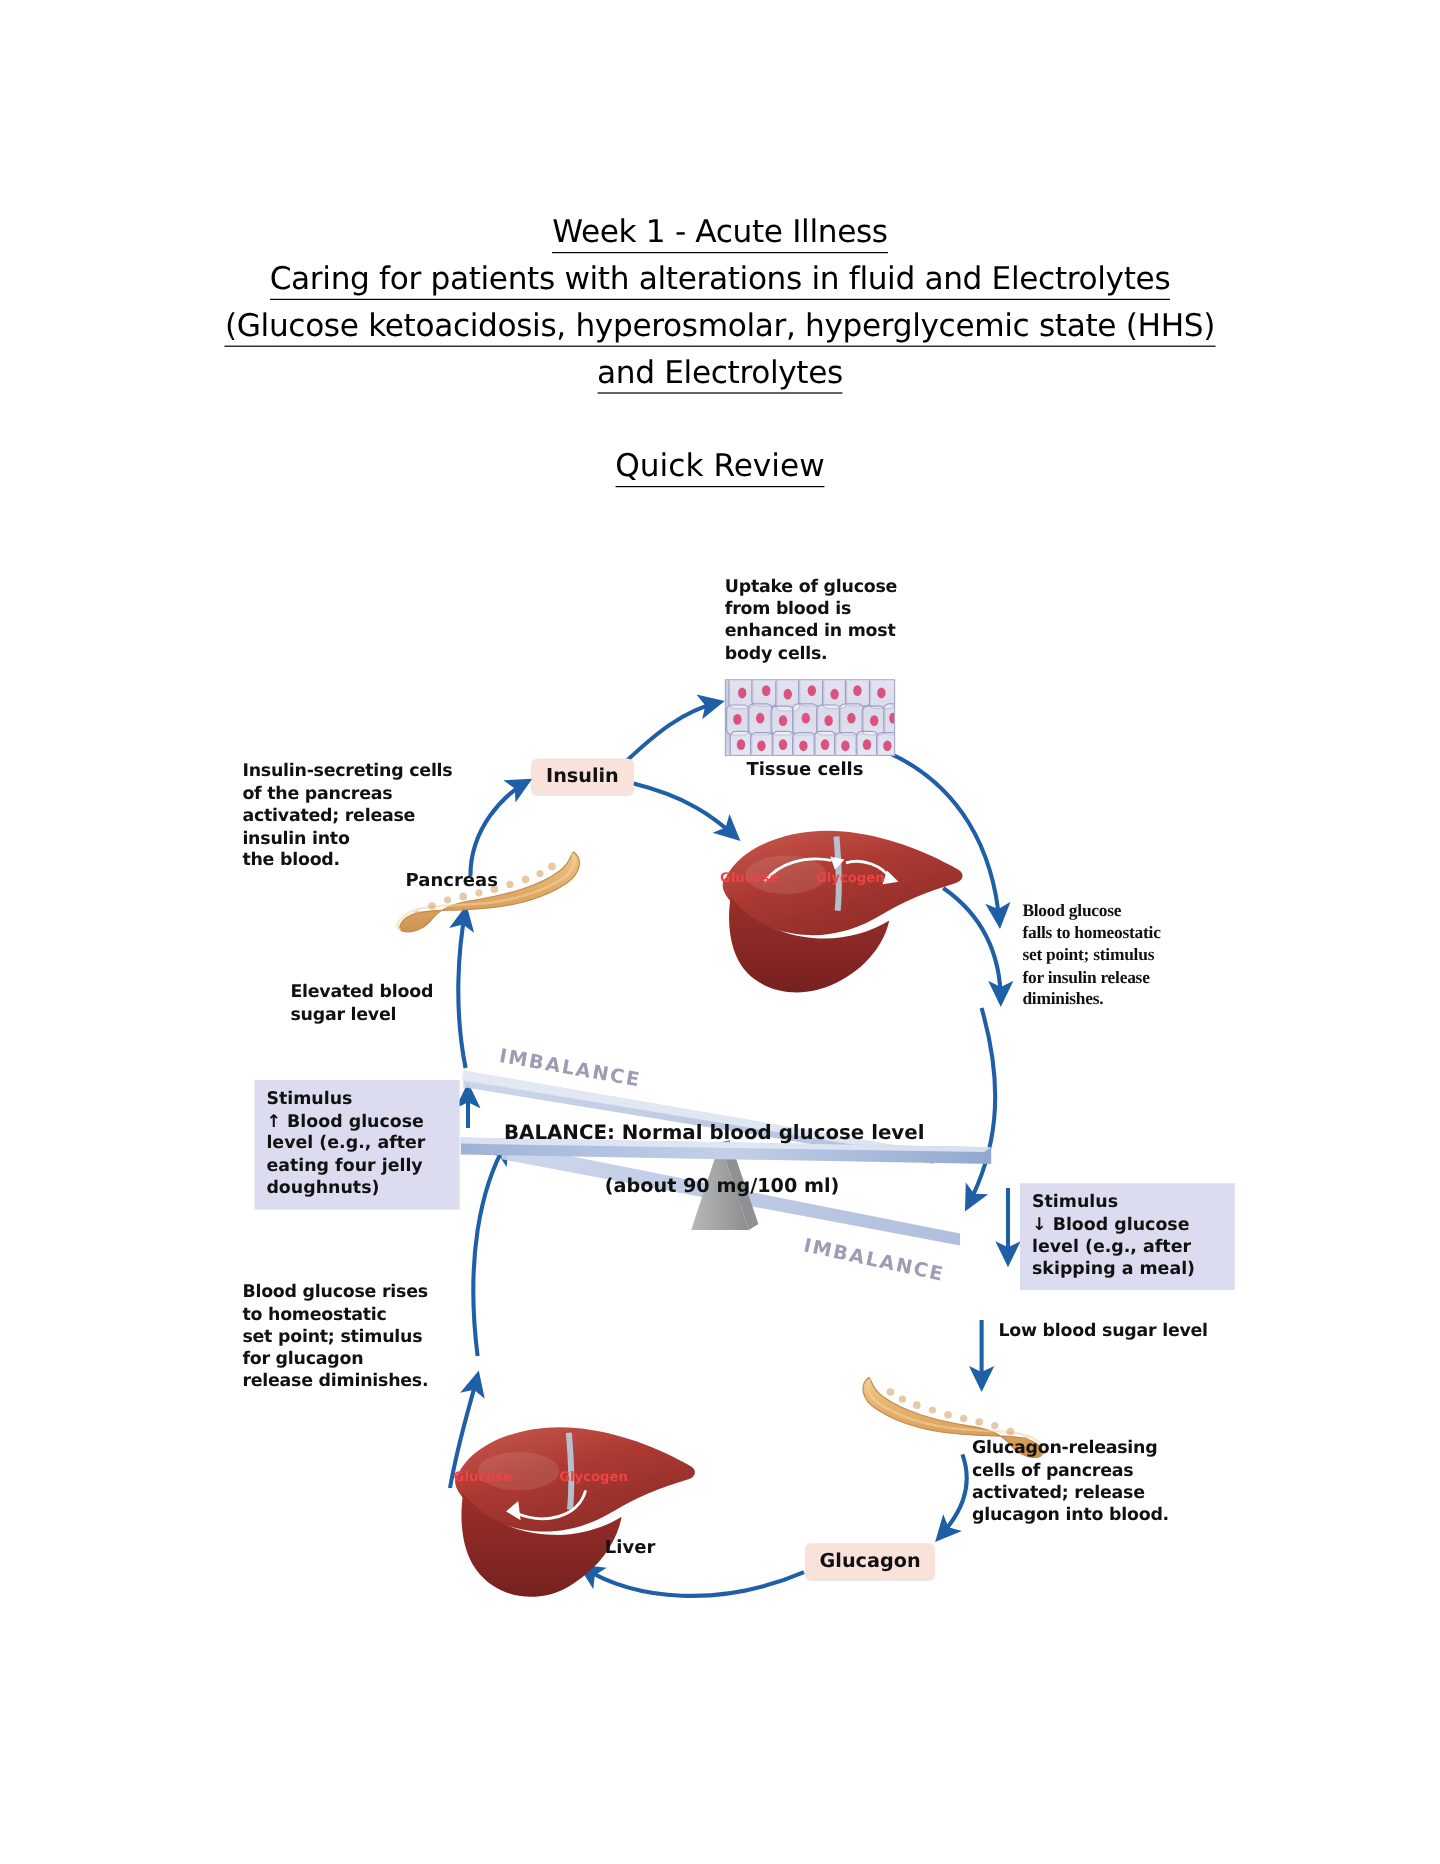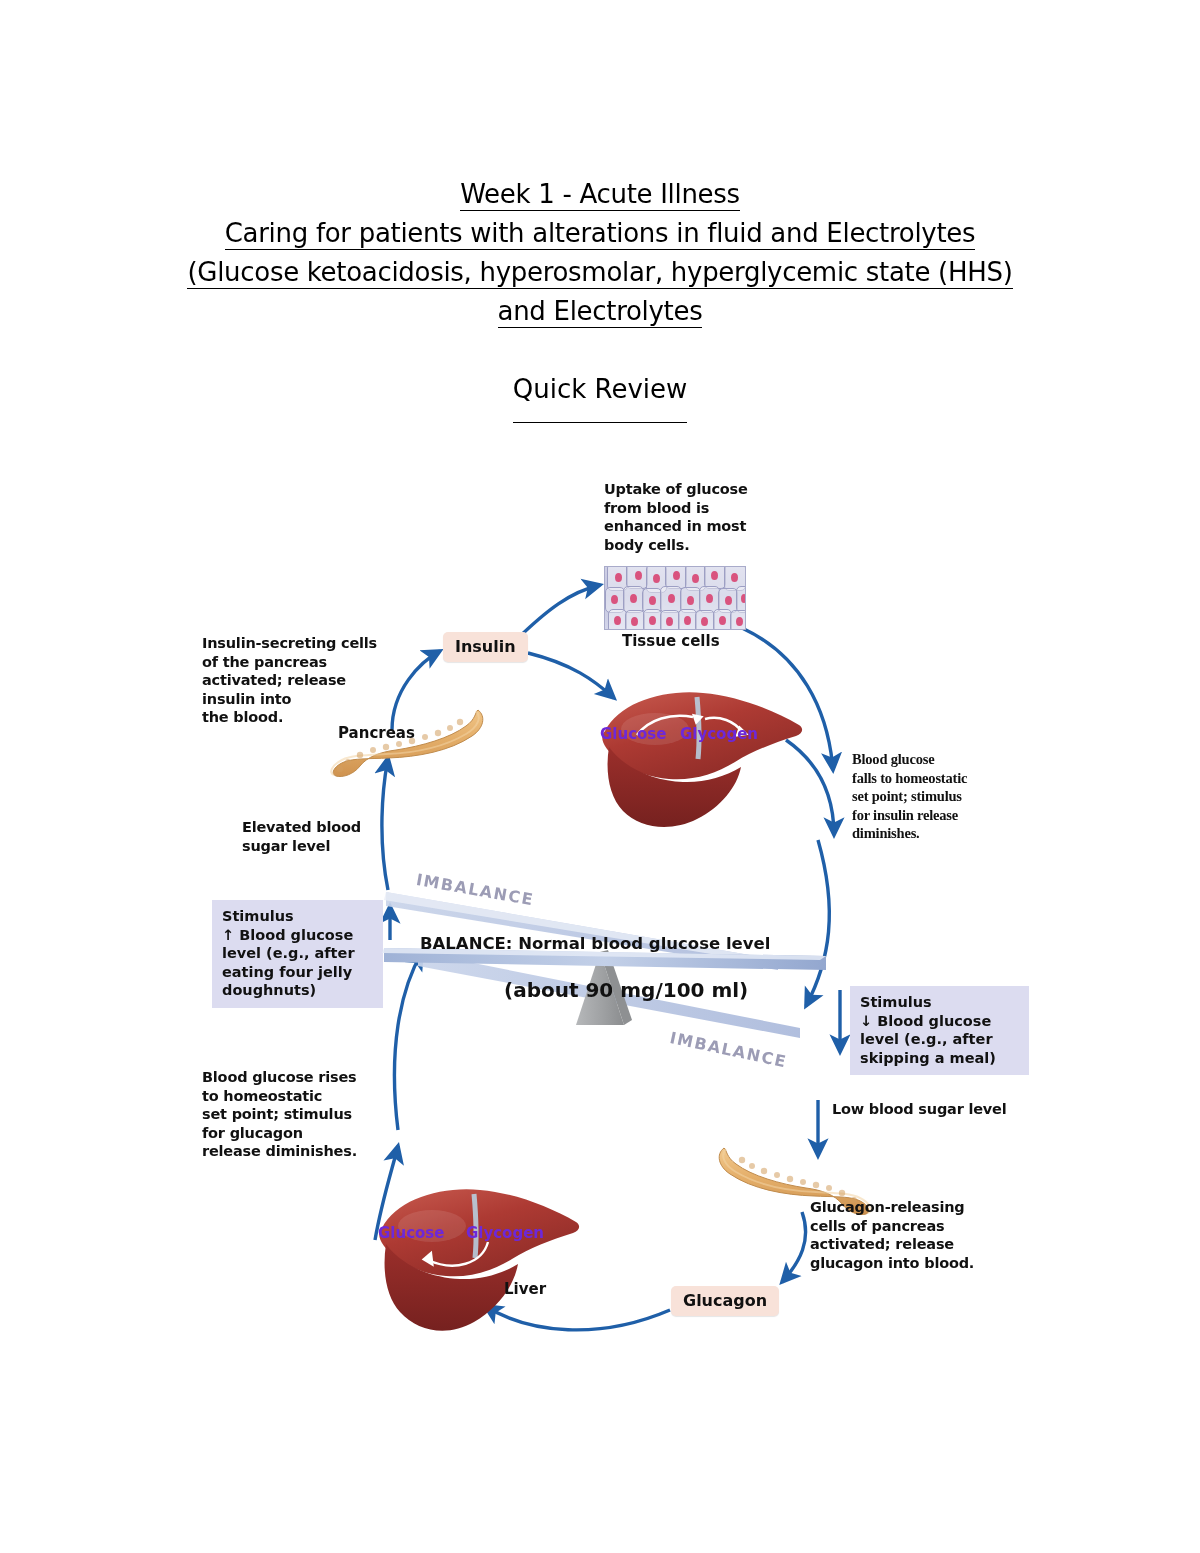--- a/index.html
+++ b/index.html
@@ -32,21 +32,21 @@
   }
   .quick-review{
     position:absolute;
     left:0; top:374px;
     width:1200px;
     text-align:center;
     font-family:"DejaVu Sans", sans-serif;
     font-size:26px;
     color:#000;
   }
-  .quick-review span{ border-bottom:1.6px solid #000; padding-bottom:18px;}
+  .quick-review span{ border-bottom:1.6px solid #000; padding-bottom:1px;}
 
   
   .figure{
     position:absolute;
     left:0; top:440px;
     width:1200px; height:940px;
   }
   .figure svg.arrows{
     position:absolute; left:0; top:0;
     width:1200px; height:940px;
@@ -121,21 +121,21 @@
   .organ{ position:absolute; }
   .organ svg{ display:block; }
   .organ-label{
     position:absolute;
     font-family:"DejaVu Sans", sans-serif;
     font-weight:bold;
     font-size:15px;
     color:#111;
     white-space:nowrap;
   }
-  .organ-label.white{ color:#6d28d9; font-size:15px; }
+  .organ-label.white{ color:#ef4444; font-size:11px; }
 
   
   .balance{ position:absolute; left:0; top:0; width:1200px; height:940px; }
   .balance-text{
     position:absolute;
     font-family:"DejaVu Sans", sans-serif;
     font-weight:bold;
     color:#111;
     white-space:nowrap;
   }
@@ -377,21 +377,21 @@
     </g>
 
     <path d="M576,585 L600,512 L624,585 Z" fill="url(#fulc)"></path>
     <path d="M600,512 L624,585 L632,580 L608,510 Z" fill="#8e9092"></path>
 
     <path d="M384,508 L826,516 L826,530 L384,522 Z" fill="url(#beamg)"></path>
     <path d="M384,508 L826,516 L820,520 L382,513 Z" fill="#e4eaf6" opacity="0.85"></path>
   </svg>
 
   <div class="balance-text" style="left:420px; top:494px; font-size:16.5px;">BALANCE: Normal blood glucose level</div>
-  <div class="balance-text" style="left:504px; top:538px; font-size:20px;">(about 90 mg/100 ml)</div>
+  <div class="balance-text" style="left:504px; top:538px; font-size:16px;">(about 90 mg/100 ml)</div>
 
   <div class="imbalance-word" style="left:418px; top:430px; transform:rotate(10deg); transform-origin:left top;">IMBALANCE</div>
   <div class="imbalance-word" style="left:672px; top:588px; transform:rotate(12deg); transform-origin:left top;">IMBALANCE</div>
 
   <div class="stimbox" style="left:850px; top:546px; width:160px;">
     <span class="hdr">Stimulus</span>
     <span>↓ Blood glucose level (e.g., after skipping a meal)</span>
   </div>
 
   <div class="txt" style="left:832px; top:660px; width:230px;">

